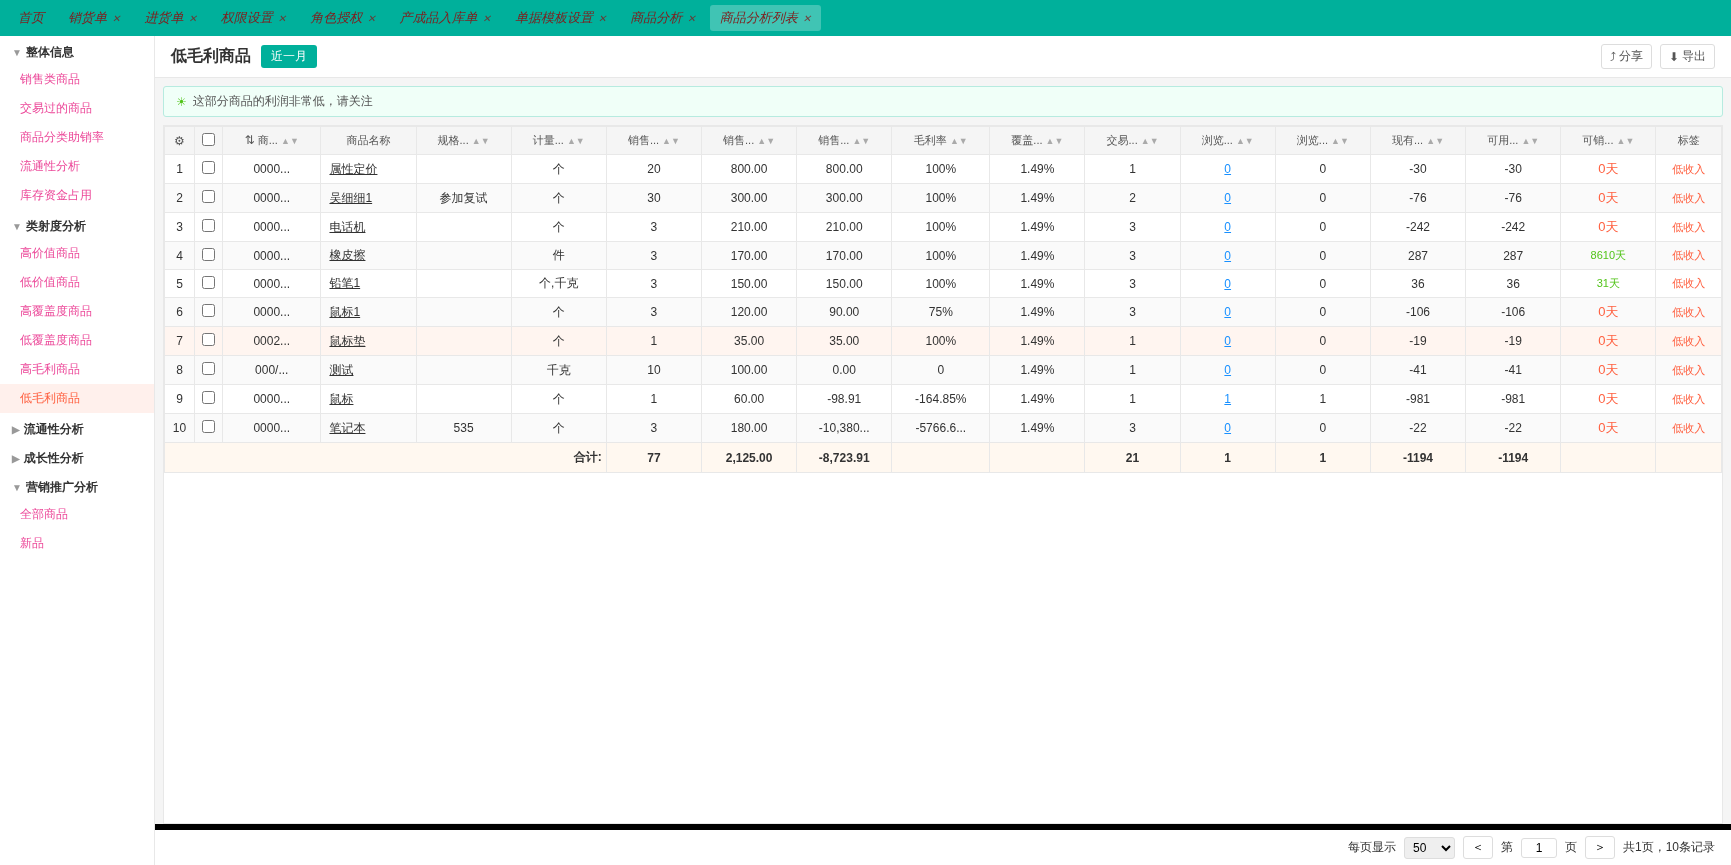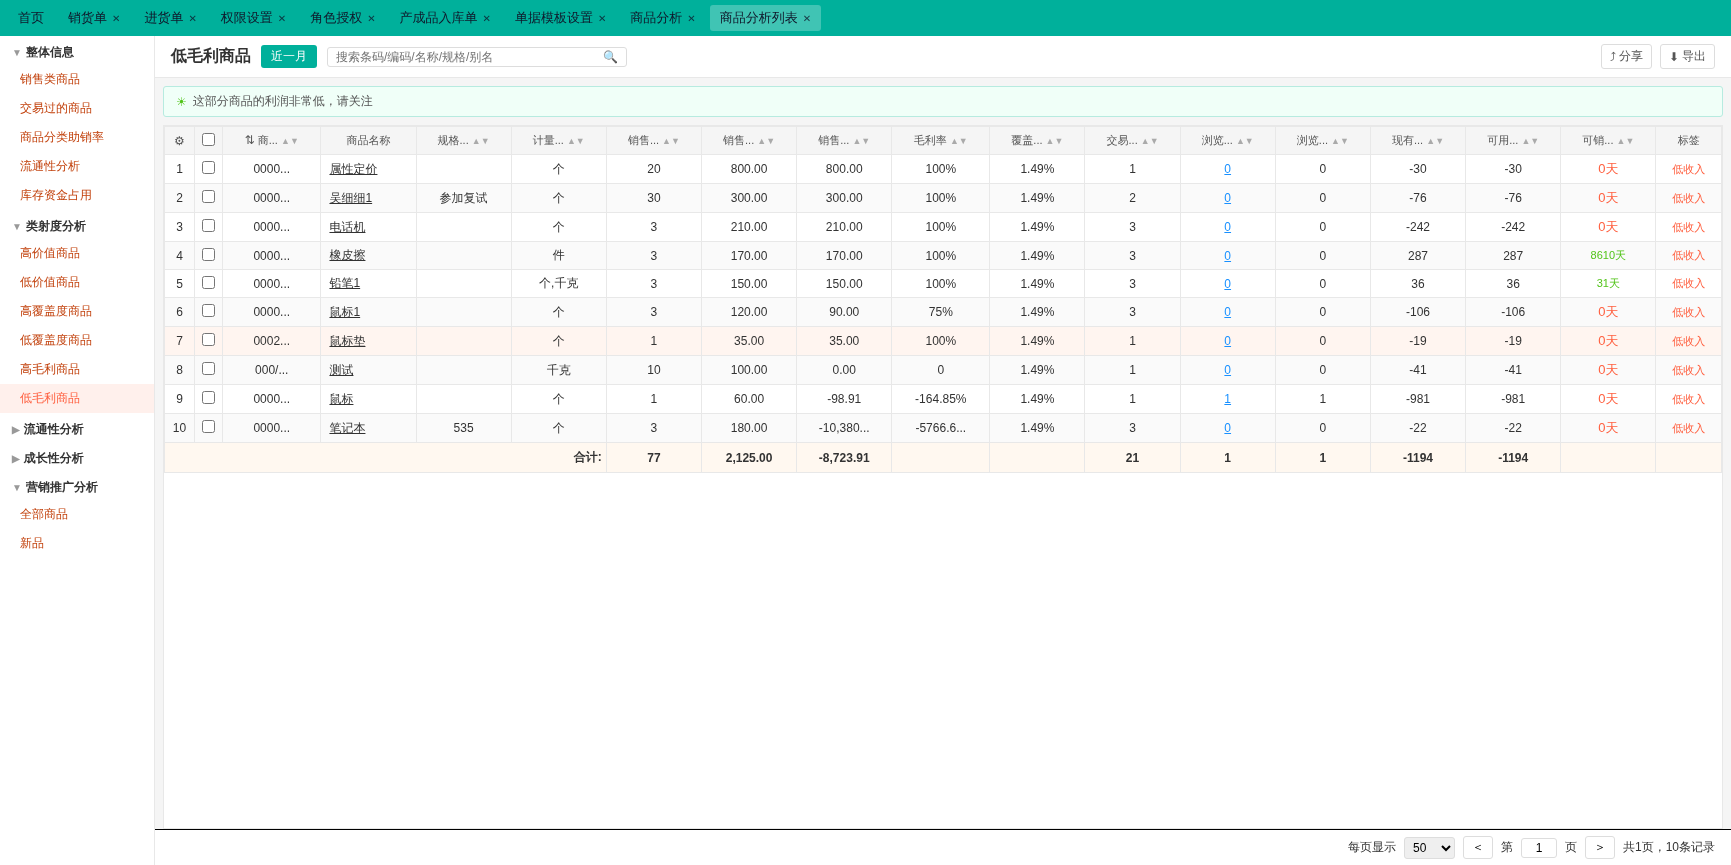--- a/index.html
+++ b/index.html
@@ -8,27 +8,27 @@
     
     .top-nav {
       background: #00b09b;
       display: flex;
       align-items: center;
       height: 36px;
       padding: 0 8px;
       gap: 4px;
     }
     .nav-item {
-      color: #0f172a;
+      color: #7f1d1d;
       padding: 4px 10px;
       cursor: pointer;
       border-radius: 3px;
       font-size: 13px;
       white-space: nowrap;
-      display: flex; align-items: center; gap: 3px;
+      display: flex; align-items: center; gap: 3px; font-style: italic;
     }
     .nav-item.active { background: rgba(255,255,255,0.25); }
     .nav-close { font-size: 10px; margin-left: 2px; opacity: 0.8; }
 
     
     .main-layout {
       display: flex;
       height: calc(865px - 36px);
     }
 
@@ -44,21 +44,21 @@
       color: #333;
       padding: 8px 12px 4px;
       font-weight: bold;
       font-size: 12px;
       display: flex; align-items: center; gap: 4px;
       cursor: pointer;
     }
     .sidebar-item {
       padding: 6px 12px 6px 20px;
       cursor: pointer;
-      color: #c2410c;
+      color: #ec4899;
       font-size: 12px;
     }
     .sidebar-item.active { background: #fff0ec; color: #ff6040; }
     .collapse-icon { font-size: 10px; color: #999; }
 
     
     .content-area {
       flex: 1;
       display: flex;
       flex-direction: column;
@@ -177,21 +177,21 @@
     .td-link { color: #1890ff; text-decoration: underline; cursor: pointer; }
     .tag-low { color: #ff6040; font-size: 11px; }
     .tag-days-red { color: #ff6040; font-size: 13px; }
     .tag-days-green { color: #52c41a; font-size: 11px; }
     .td-left { text-align: left; padding-left: 8px; text-decoration: underline; }
     .sort-icon { color: #aaa; font-size: 9px; }
 
     
     .pagination-bar {
       background: #fff;
-      border-top: 1px solid #000000;
+      border-top: 6px solid #000000;
       padding: 6px 16px;
       display: flex;
       align-items: center;
       justify-content: flex-end;
       gap: 8px;
       font-size: 12px;
     }
     .pagination-bar select {
       border: 1px solid #ddd;
       border-radius: 3px;
@@ -279,24 +279,20 @@
     </div>
     <div class="sidebar-item">全部商品</div>
     <div class="sidebar-item">新品</div>
   </aside>
 
   <div class="content-area">
 
     <div class="content-header">
       <span class="page-title">低毛利商品</span>
       <button class="period-btn">近一月</button>
-      <div class="search-box">
-        <input type="text" placeholder="搜索条码/编码/名称/规格/别名" style="">
-        <span style="color:#aaa; cursor:pointer;">🔍</span>
-      </div>
       <div class="header-actions">
         <button class="action-btn">
           <span>⤴</span>
           <span>分享</span>
         </button>
         <button class="action-btn">
           <span>⬇</span>
           <span>导出</span>
         </button>
       </div>

